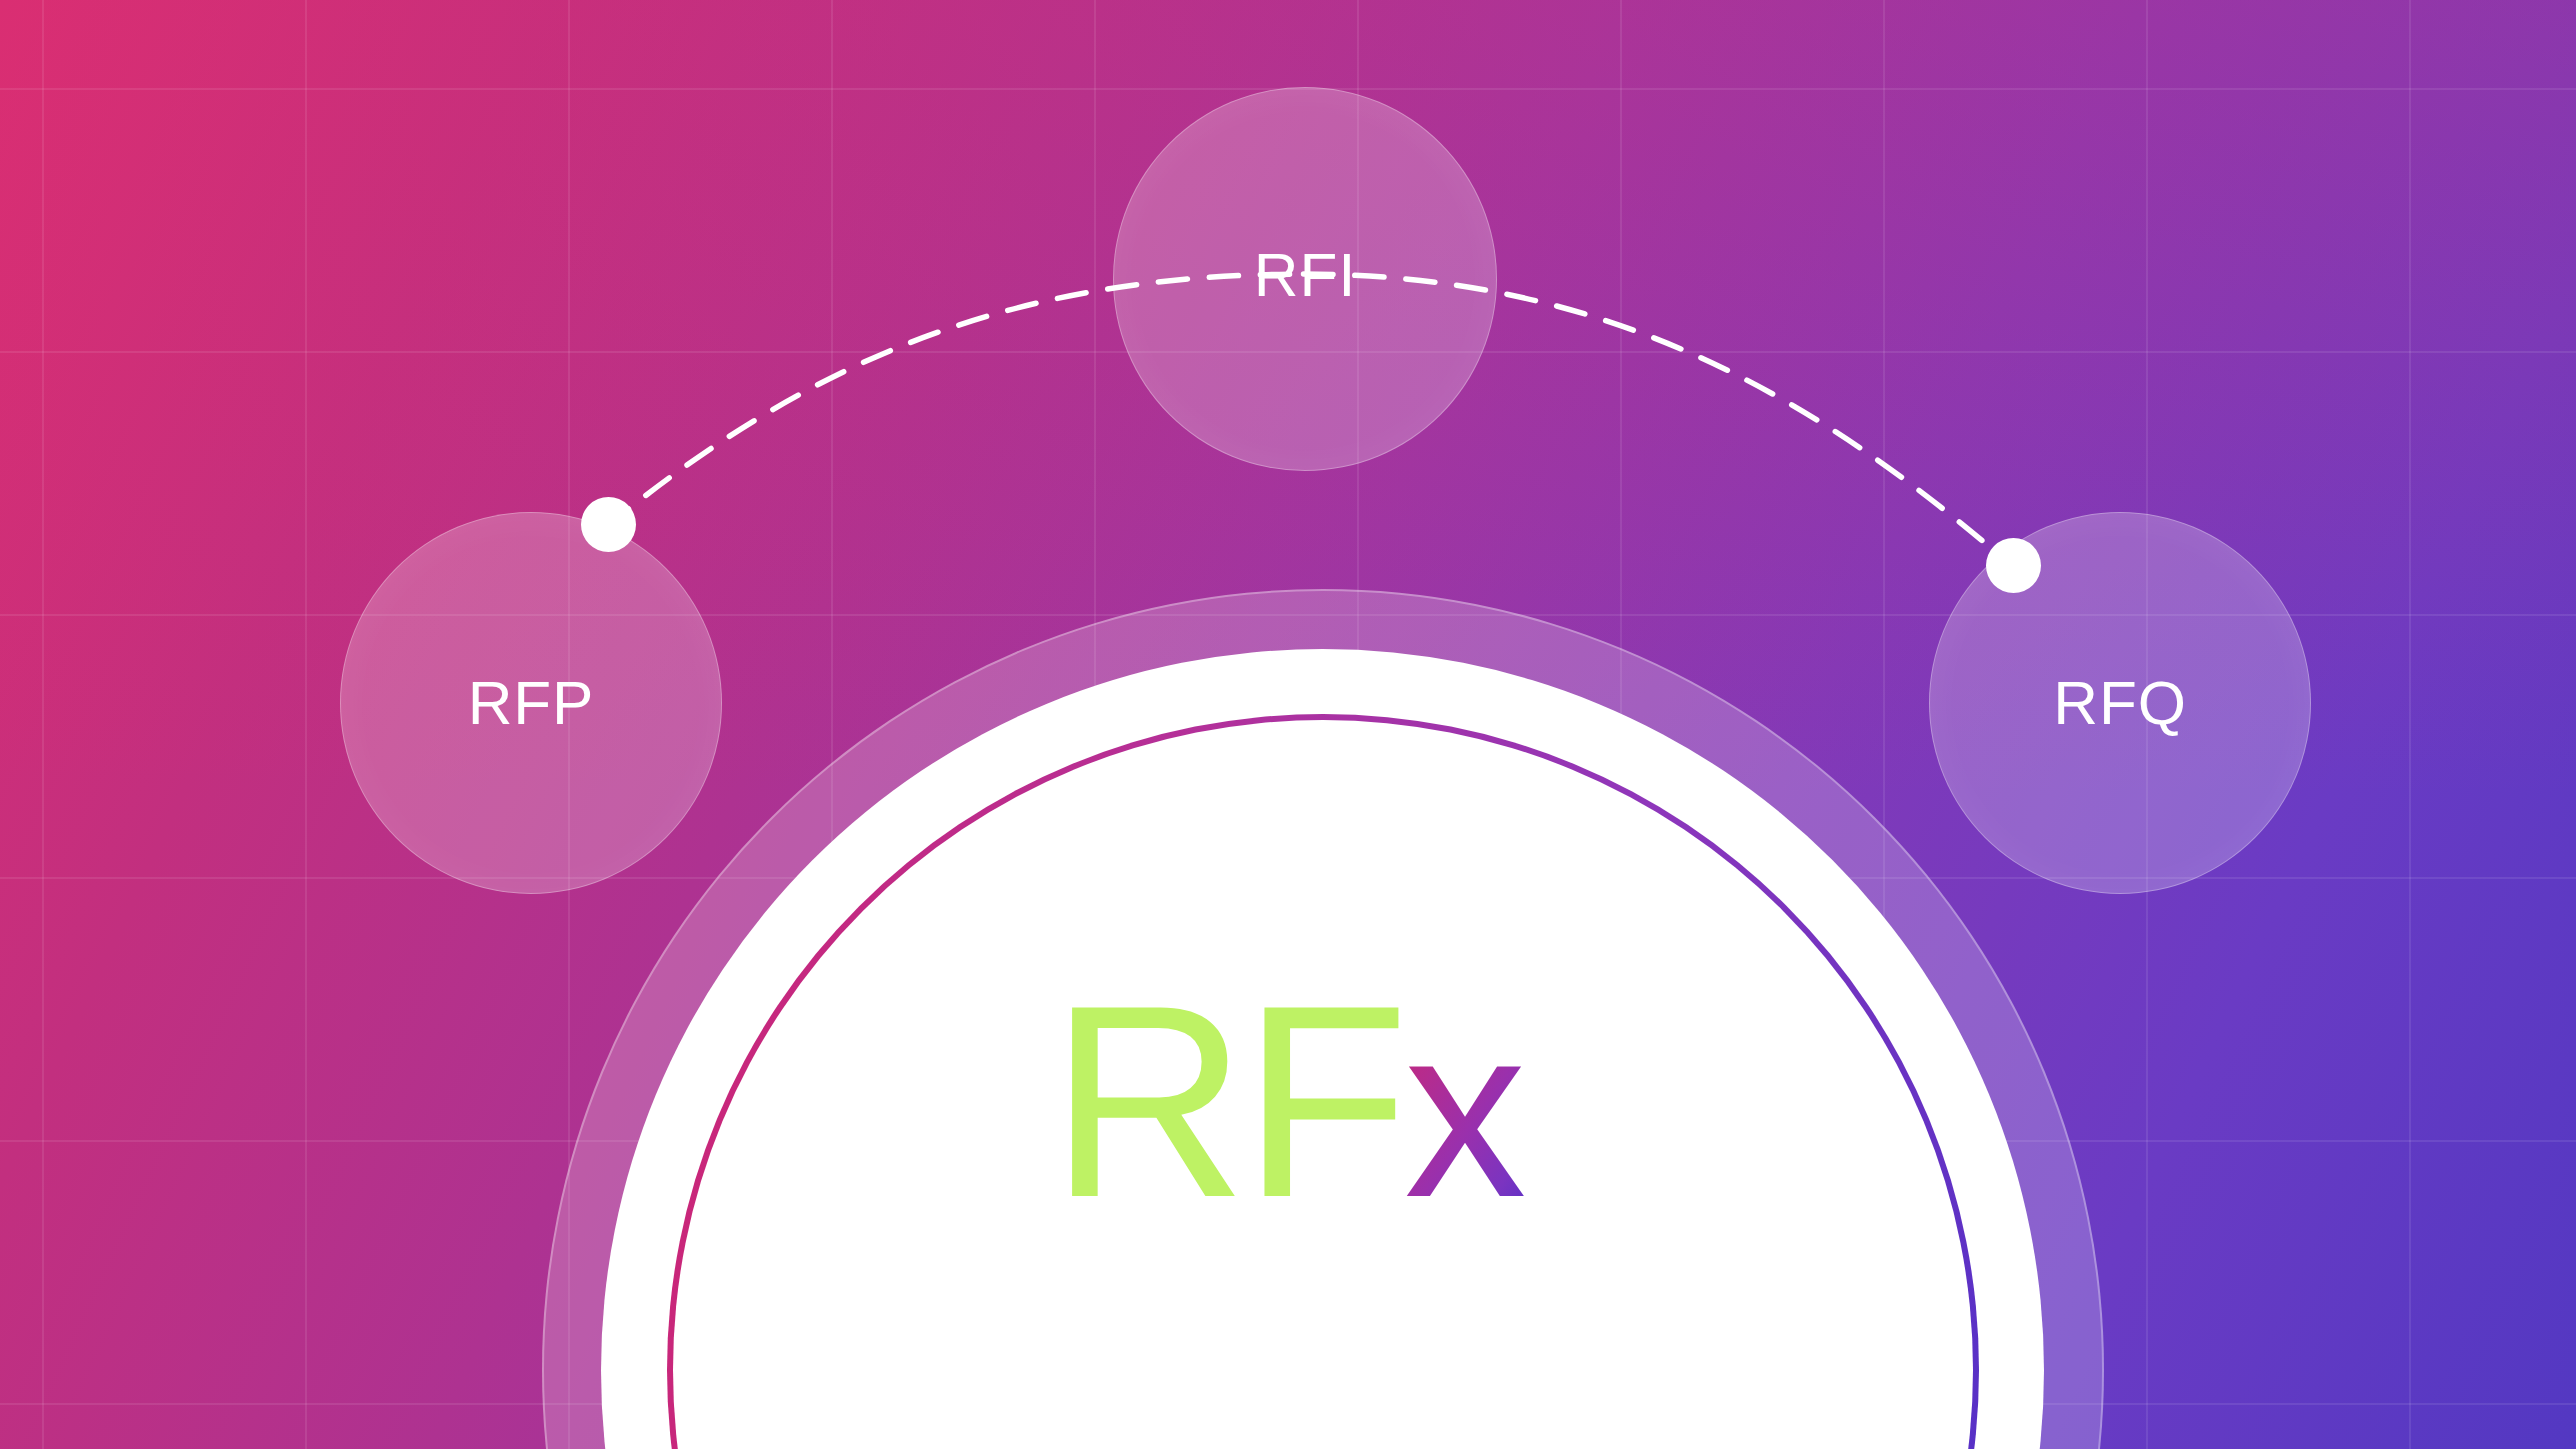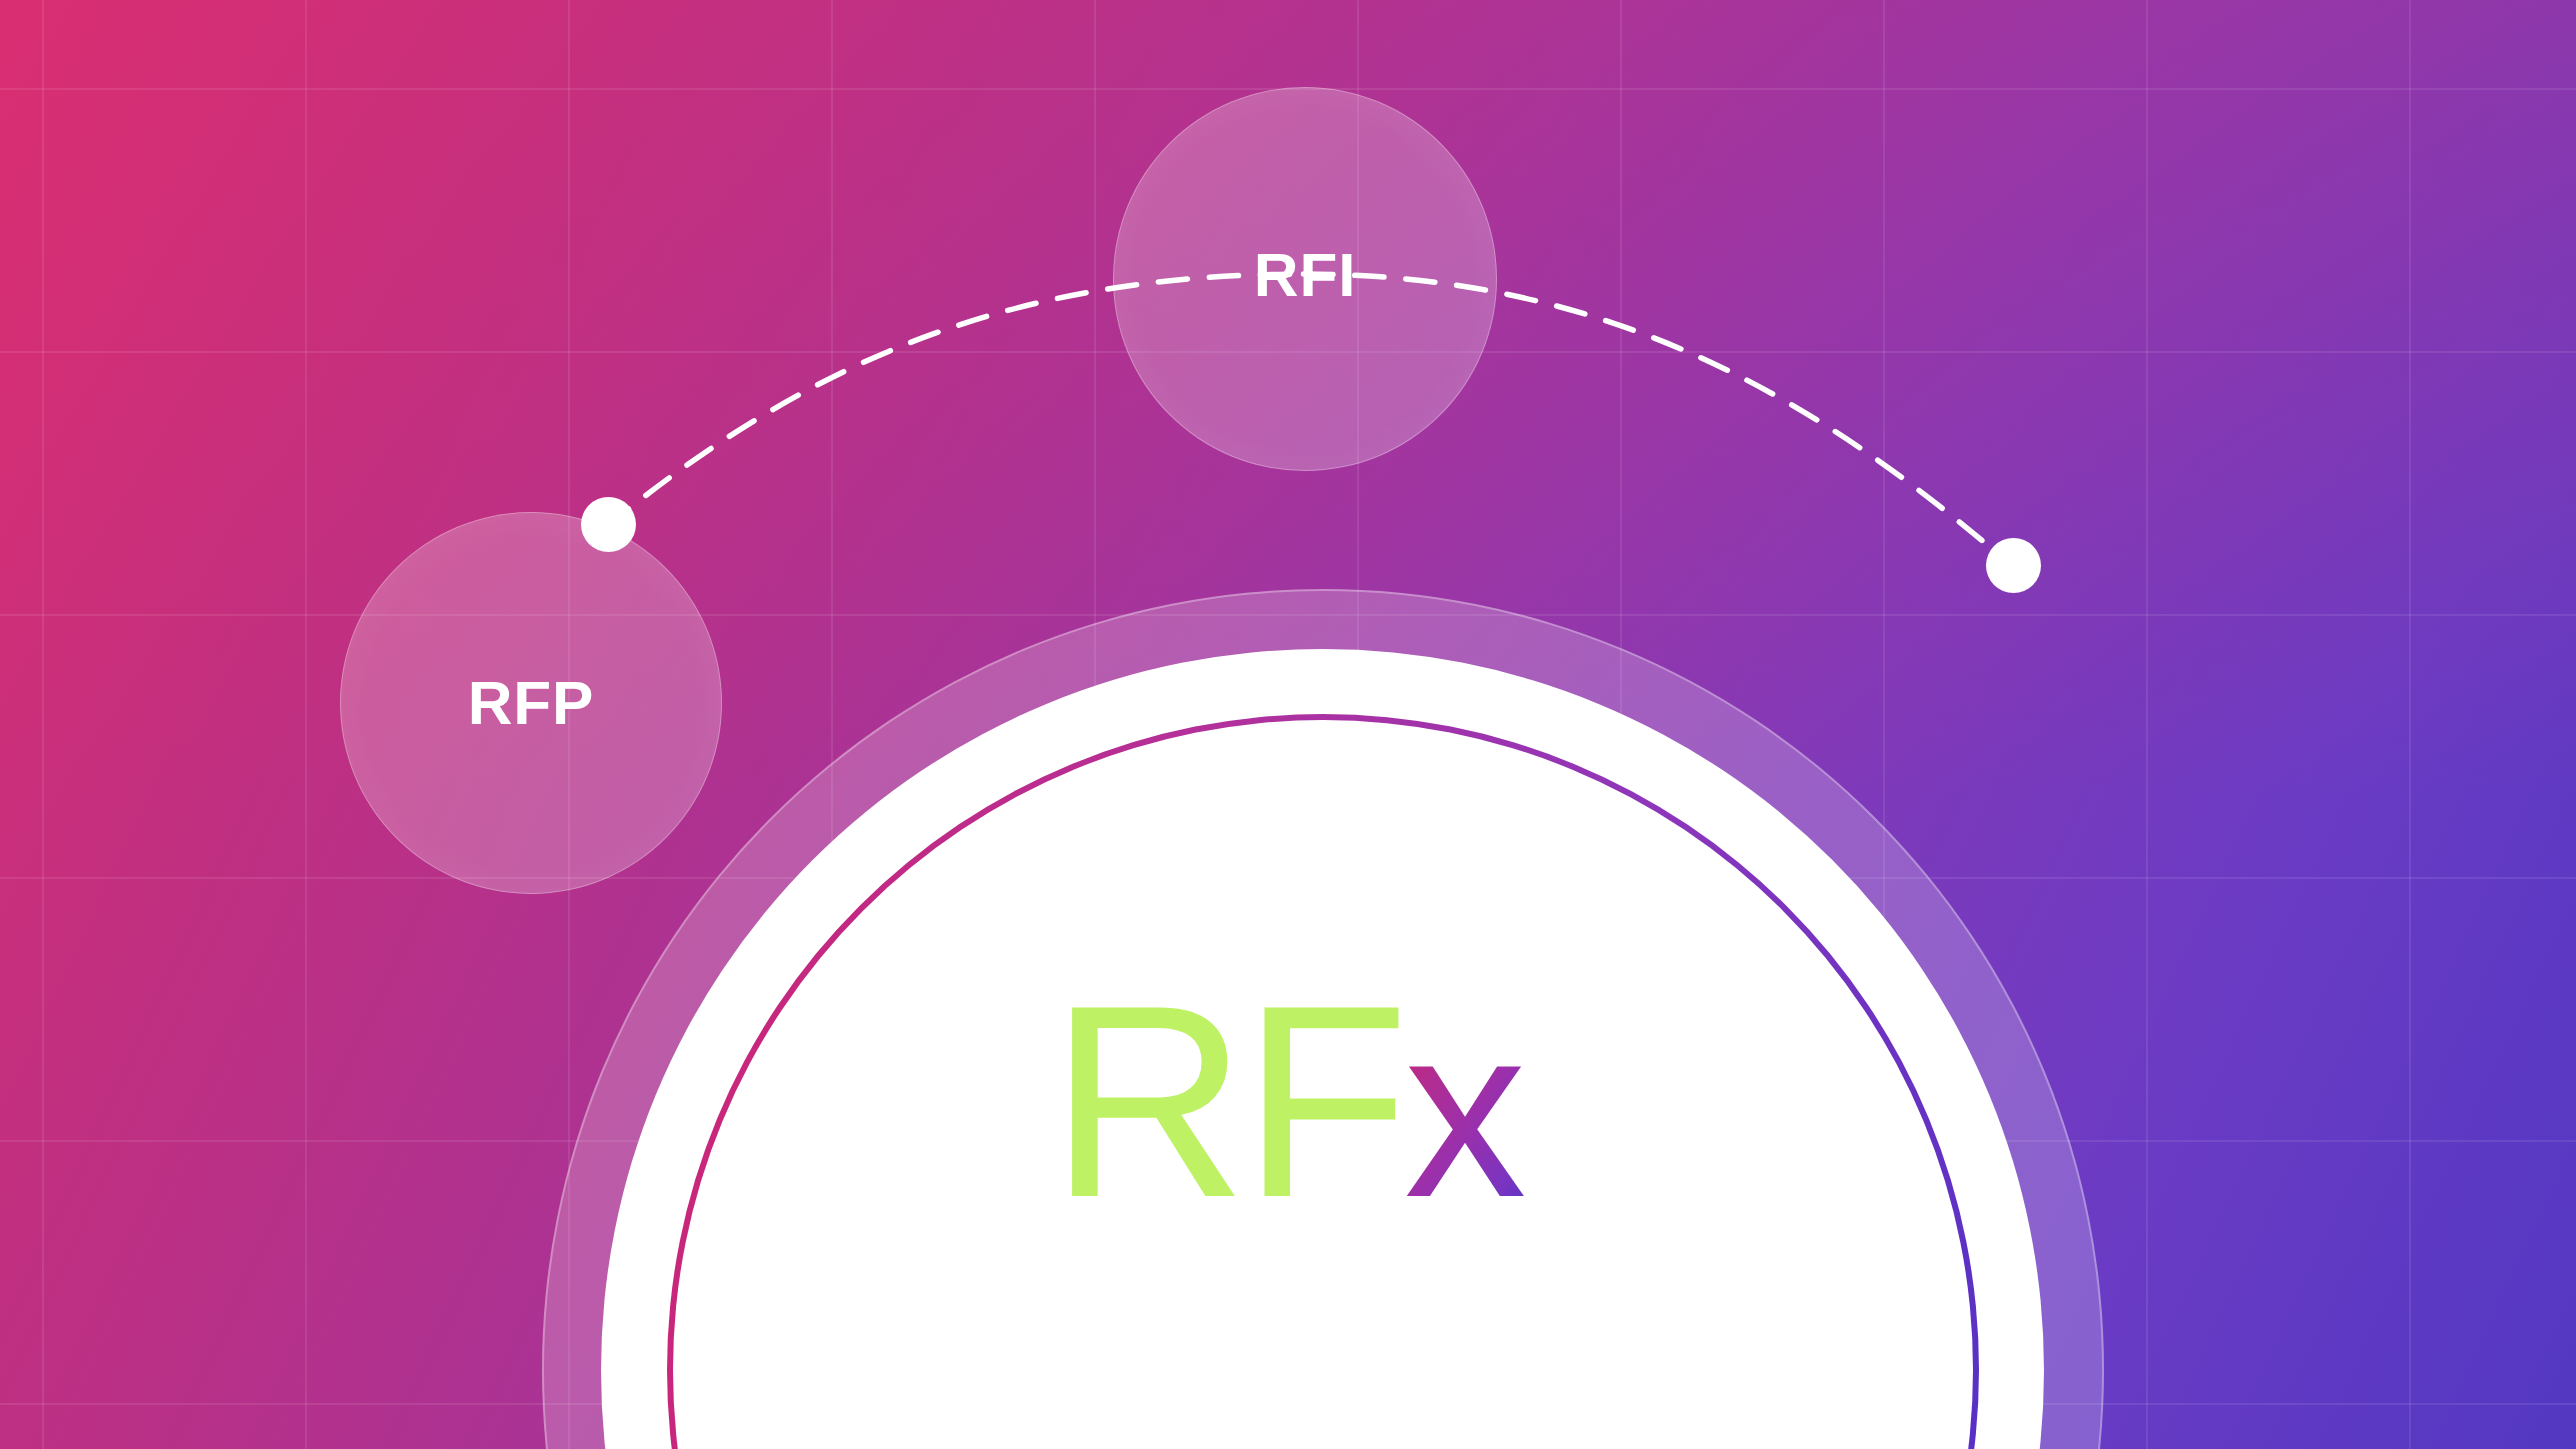--- a/index.html
+++ b/index.html
@@ -70,21 +70,21 @@
     background: rgba(255,255,255,0.22);
     border: 1.8px solid rgba(255,255,255,0.30);
     display: flex;
     align-items: center;
     justify-content: center;
     box-shadow: inset 0 1.8px 37px rgba(255,255,255,0.06);
   }
   .node-label {
     color: #ffffff;
     font-size: 62px;
-    font-weight: 700;
+    font-weight: 400;
     letter-spacing: 0.9px;
     line-height: 1;
     user-select: none;
   }
 
   #node-rfp { left: 340px; top: 512px;  width: 382px; height: 382px; text-align: right; }
   #node-rfi { left: 1113px; top: 87px;  width: 384px; height: 384px; }
   #node-rfq { left: 1929px; top: 512px; width: 382px; height: 382px; }
 
   
@@ -179,20 +179,23 @@
   </svg>
 
   <div class="node" id="node-rfp">
     <span class="node-label">RFP</span>
   </div>
 
   <div class="node" id="node-rfi">
     <span class="node-label">RFI</span>
   </div>
 
+  <div class="node" id="node-rfq">
+    <span class="node-label">RFQ</span>
+  </div>
 
   <div class="dot" id="dot-rfp"></div>
   <div class="dot" id="dot-rfq"></div>
 
   <div class="emblem-outer-ring"></div>
   <div class="emblem-disc"></div>
   <div class="emblem-inner-ring"></div>
 
   <div class="wordmark">
     <span class="wm-rf">RF</span><span class="wm-x">x</span>

